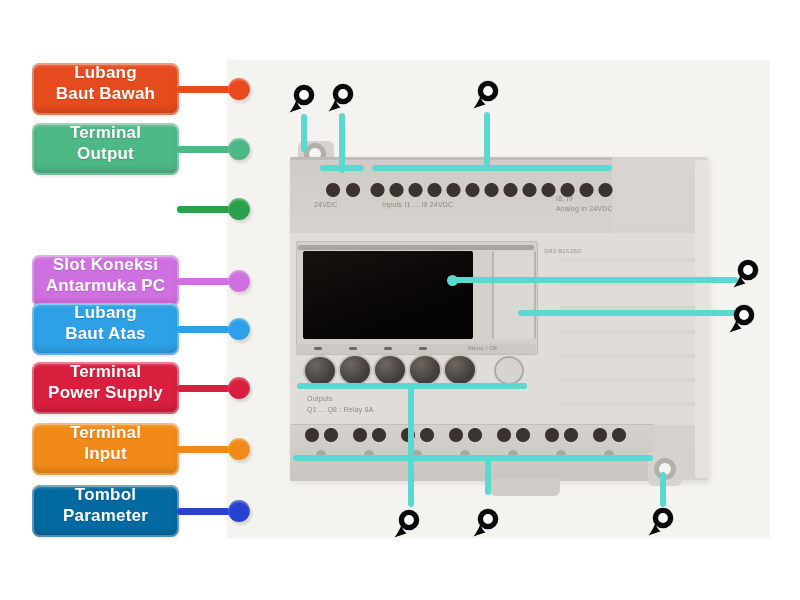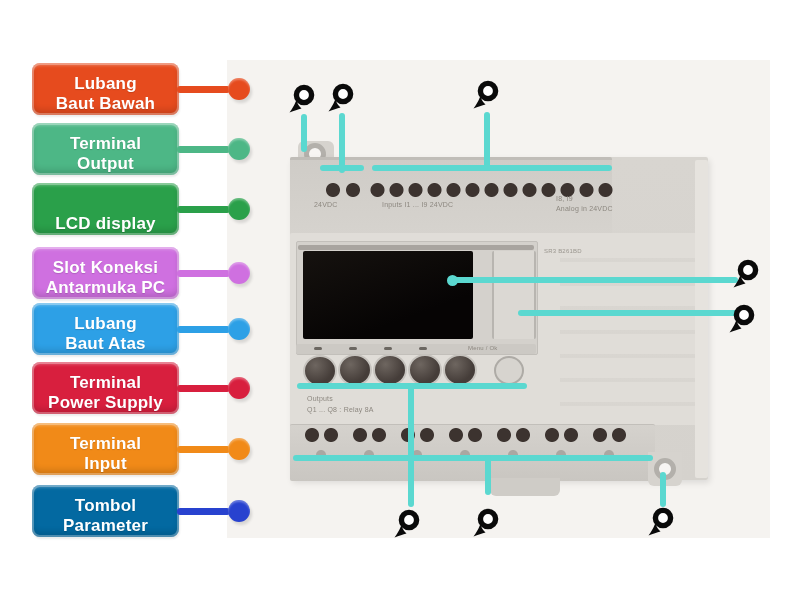--- a/index.html
+++ b/index.html
@@ -2,21 +2,21 @@
 <html><head>
 <meta charset="utf-8">
 <style>
   html,body{margin:0;padding:0;}
   body{font-family:"Liberation Sans","DejaVu Sans",sans-serif;background:#ffffff;}
   .stage{position:relative;width:800px;height:600px;background:#ffffff;overflow:hidden;}
 
   
   .label-item{position:absolute;left:32px;width:186px;height:52px;}
   .label-box{position:absolute;left:0;top:0;width:147px;height:52px;border-radius:8px;
-    display:flex;align-items:flex-end;justify-content:center;text-align:center;cursor:grab;
+    display:flex;align-items:flex-start;justify-content:center;text-align:center;cursor:grab;
     box-shadow:inset 0 0 0 2px rgba(255,255,255,0.30), inset 0 -5px 6px rgba(0,0,0,0.14),
                inset 0 3px 3px rgba(255,255,255,0.22), 1px 2px 2px rgba(0,0,0,0.08);}
   .label-text{color:#ffffff;font-weight:bold;font-size:17px;line-height:1.22;white-space:pre-line;
     letter-spacing:.2px;text-shadow:0 1px 1px rgba(0,0,0,0.15);}
   .label-stem{position:absolute;left:145px;top:23px;width:53px;height:7px;border-radius:3px;}
   .label-dot{position:absolute;left:196px;top:15px;width:22px;height:22px;border-radius:50%;
     box-shadow:2px 3px 3px rgba(0,0,0,0.12), inset 0 2px 2px rgba(255,255,255,0.3);}
 
   
   .photo{position:absolute;left:227px;top:60px;width:543px;height:478px;}
@@ -168,28 +168,25 @@
   <div class="label-item" style="top:123px;">
     <div class="label-box" style="background-color: rgb(77, 183, 134);">
       <span class="label-text">Terminal
 Output</span>
     </div>
     <div class="label-stem" style="background-color: rgb(77, 183, 134);"></div>
     <div class="label-dot" style="background-color: rgb(77, 183, 134);"></div>
   </div>
 
   <div class="label-item" style="top:183px;">
-    <div class="label-box" style="background-color: rgb(42, 160, 74);">
-      <span class="label-text">LCD display</span>
-    </div>
     <div class="label-stem" style="background-color: rgb(42, 160, 74);"></div>
     <div class="label-dot" style="background-color: rgb(42, 160, 74);"></div>
   </div>
 
-  <div class="label-item" style="top:247px;text-decoration:underline;">
+  <div class="label-item" style="top:255px;text-decoration:underline;">
     <div class="label-box" style="background-color: rgb(207, 112, 224);">
       <span class="label-text">Slot Koneksi
 Antarmuka PC</span>
     </div>
     <div class="label-stem" style="background-color: rgb(207, 112, 224);"></div>
     <div class="label-dot" style="background-color: rgb(207, 112, 224);"></div>
   </div>
 
   <div class="label-item" style="top:303px;">
     <div class="label-box" style="background-color: rgb(45, 160, 230);">

